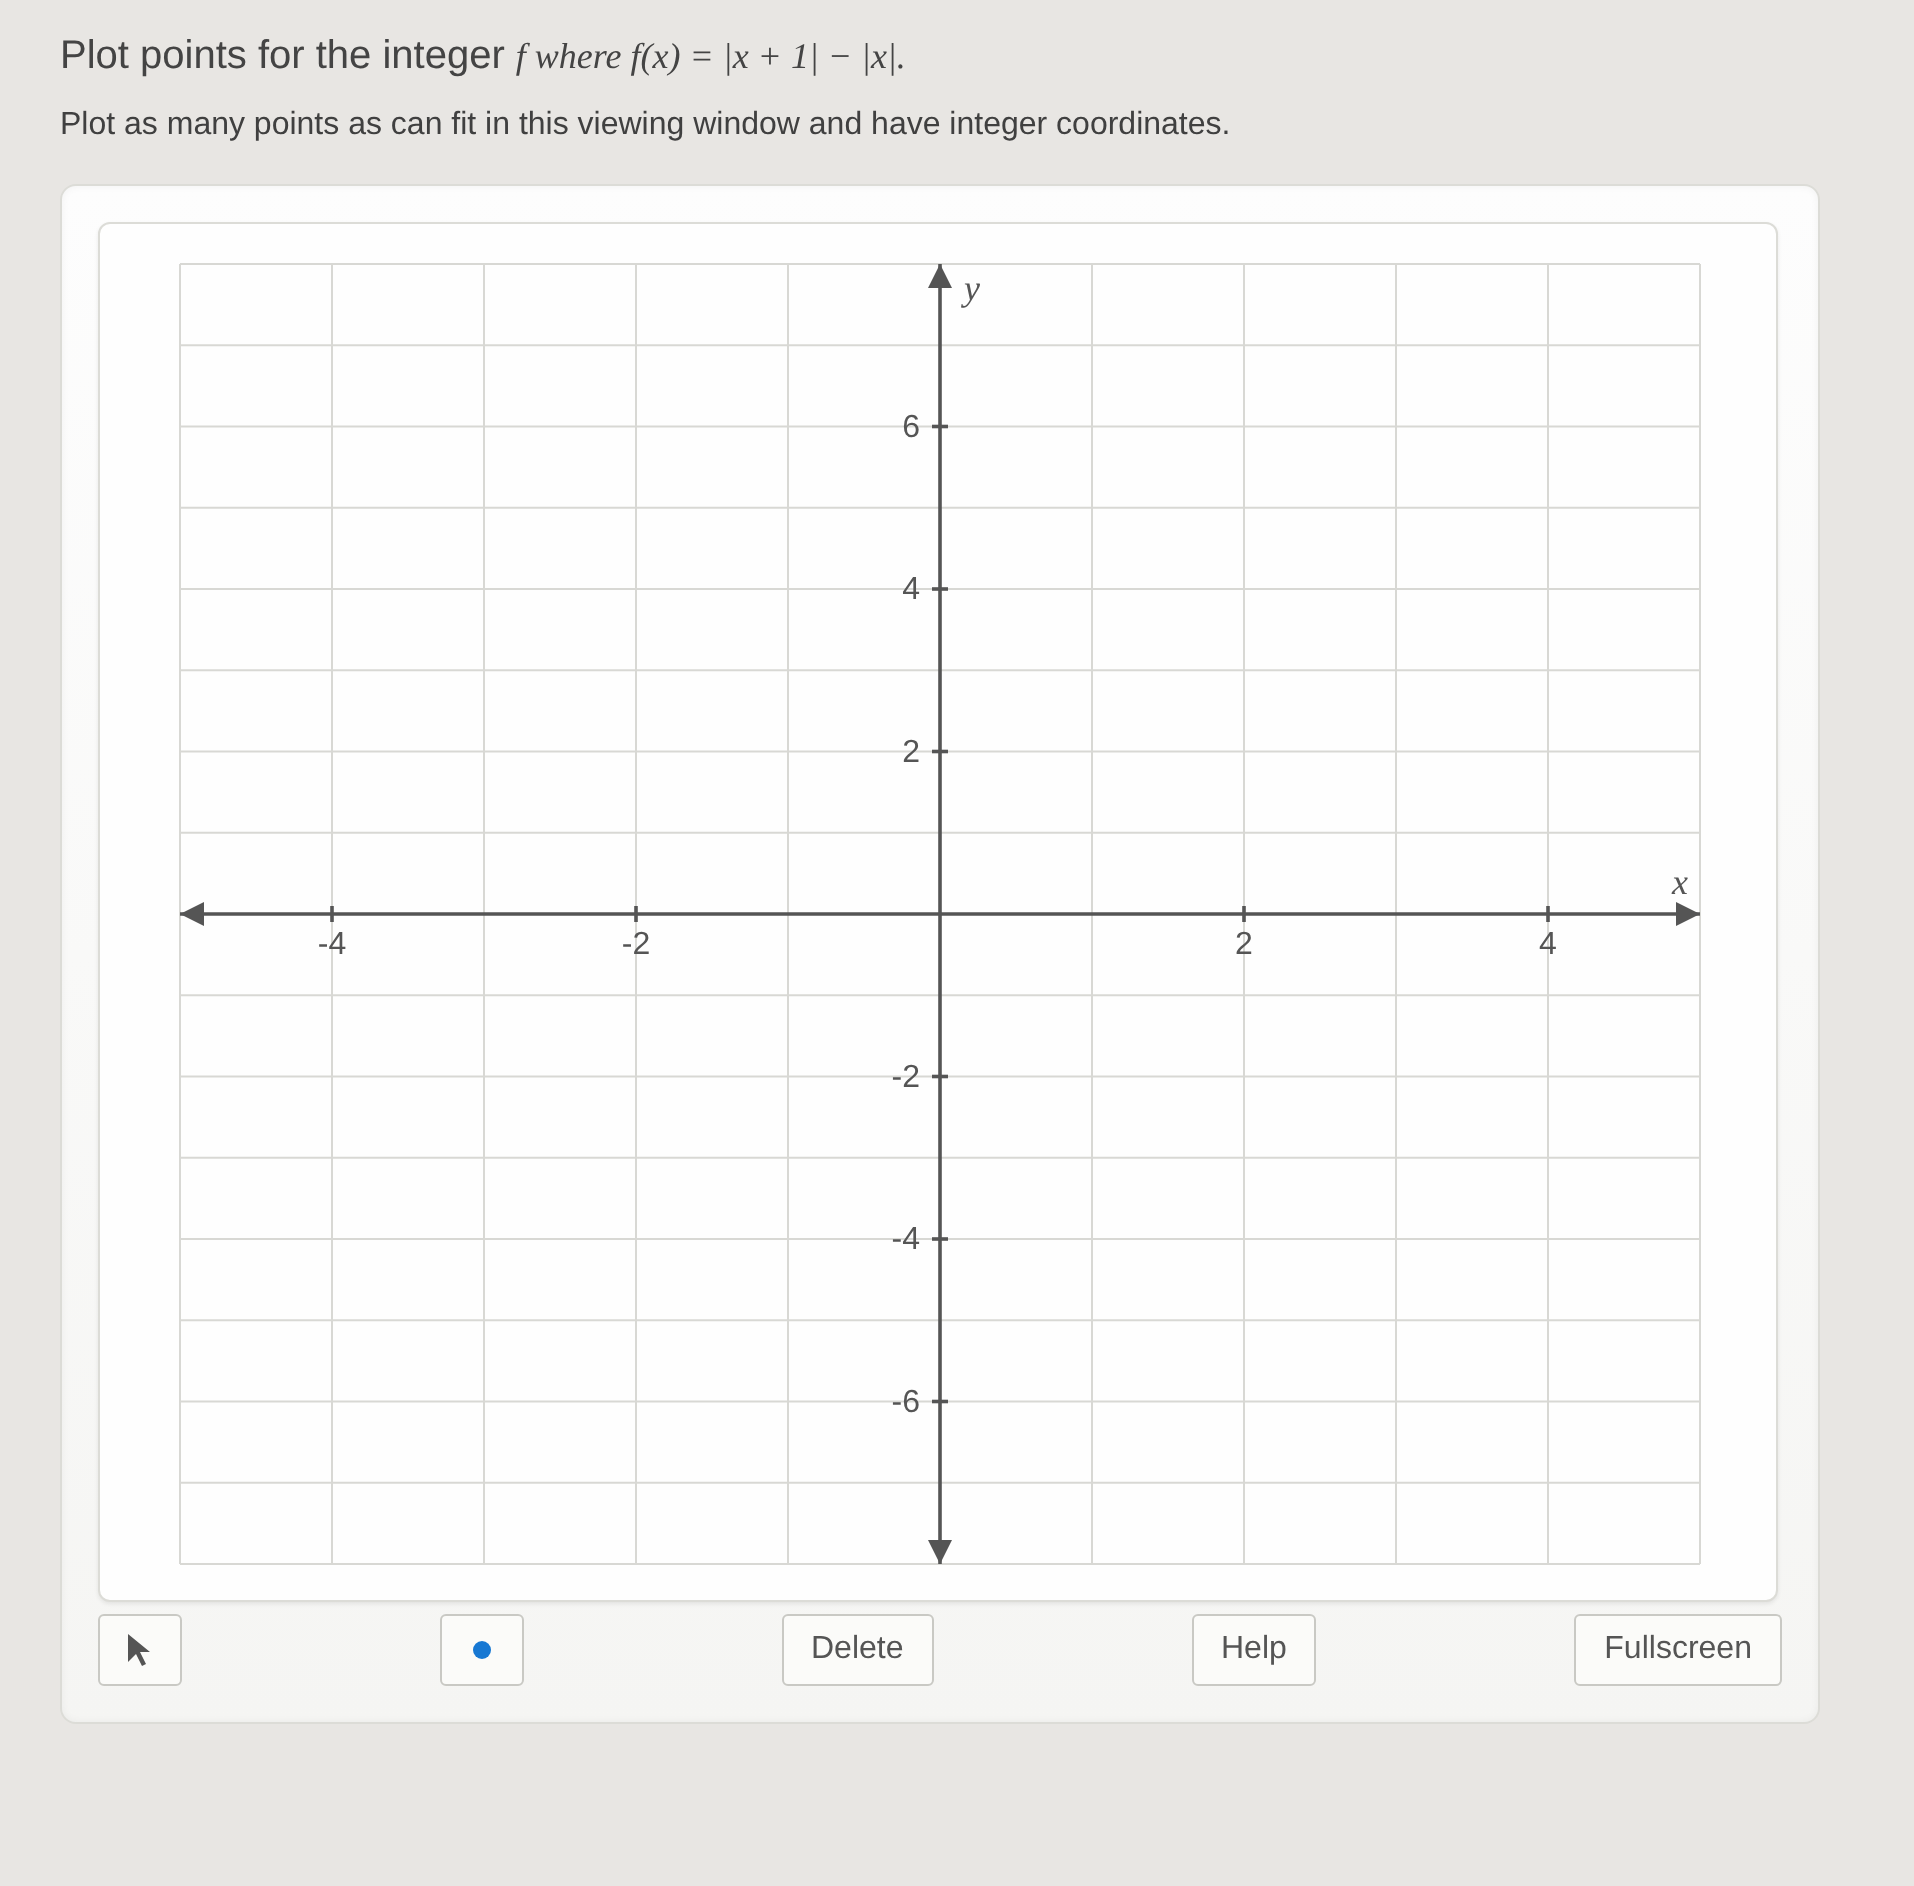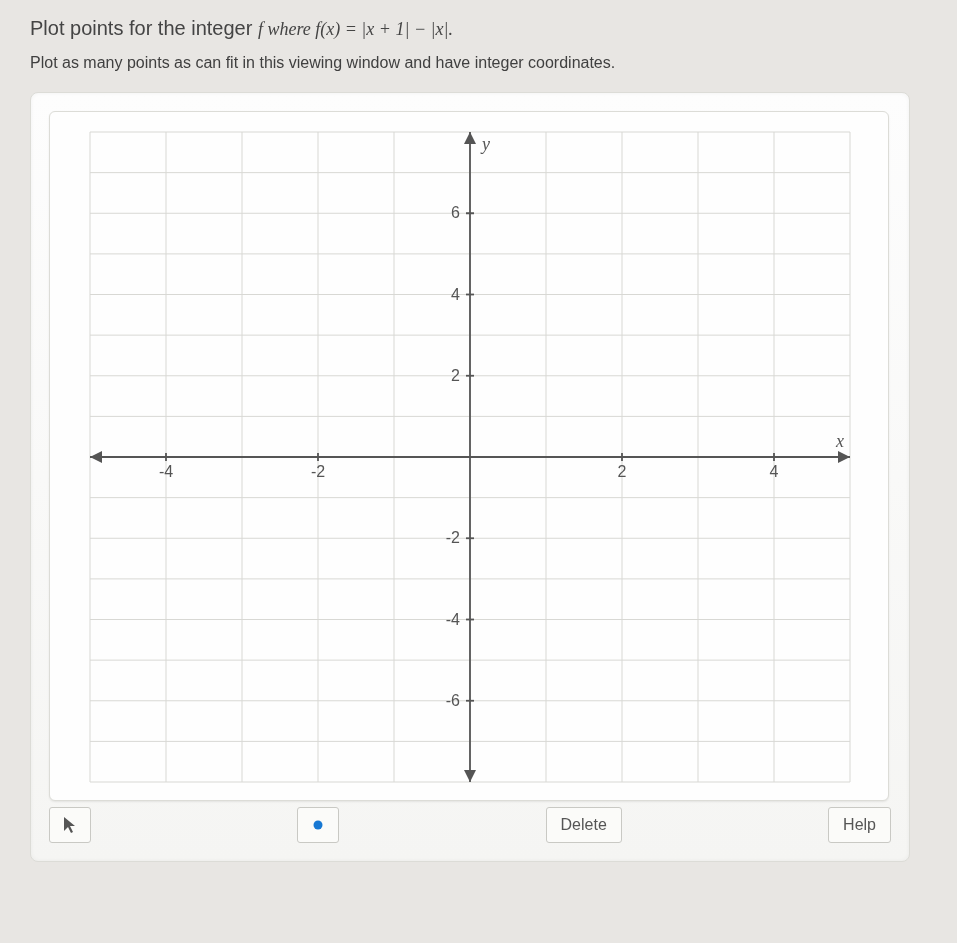--- a/index.html
+++ b/index.html
@@ -150,14 +150,15 @@
         <path d="M4 2 L4 16 L8 12 L11 18 L13 17 L10 11 L15 11 Z" fill="#555"></path>
       </svg>
     </button>
     <button class="tool-btn icon-only" title="point tool">
       <svg width="20" height="20" viewBox="0 0 20 20">
         <circle cx="10" cy="10" r="4.5" fill="#1778d3"></circle>
       </svg>
     </button>
     <button class="tool-btn">Delete</button>
     <button class="tool-btn">Help</button>
+    <button class="tool-btn">Fullscreen</button>
   </div>
 </div>
 
 </body></html>

